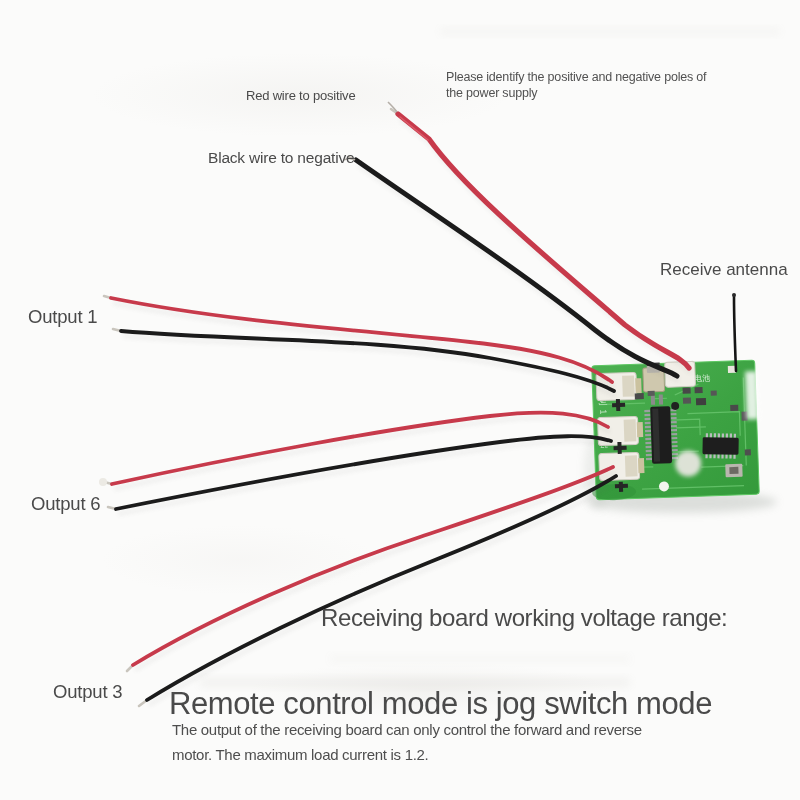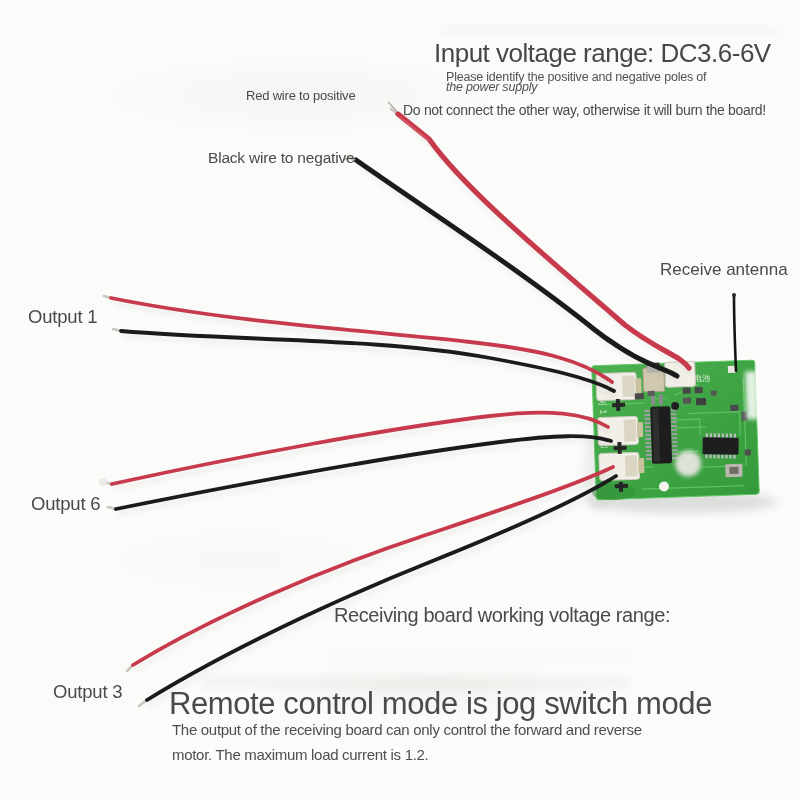--- a/index.html
+++ b/index.html
@@ -15,21 +15,21 @@
   }
   svg{position:absolute;left:0;top:0;}
   .lbl{position:absolute;white-space:nowrap;}
   .title{font-size:26px;letter-spacing:-0.5px;color:#474747;}
   .sub{font-size:12.5px;letter-spacing:-0.2px;color:#515151;}
   .warn{font-size:14px;letter-spacing:-0.3px;color:#4a4a4a;}
   .wirelbl{font-size:13px;letter-spacing:-0.2px;color:#4a4a4a;}
   .wirelbl.small{font-size:15.5px;}
   .antlbl{font-size:17px;color:#4a4a4a;}
   .outlbl{font-size:18.5px;letter-spacing:-0.2px;color:#4a4a4a;}
-  .big{font-size:20px;letter-spacing:-0.4px;color:#4a4a4a;margin-left:13px;}
+  .big{font-size:24px;letter-spacing:-0.4px;color:#4a4a4a;}
   .mode{font-size:31px;letter-spacing:-0.4px;color:#4a4a4a;text-align:right;}
   .para{font-size:15px;letter-spacing:-0.3px;line-height:25px;color:#4e4e4e;}
 </style>
 </head>
 <body>
 
 <div class="canvas">
 
   <svg width="800" height="800" viewBox="0 0 800 800">
     <defs>
@@ -233,24 +233,22 @@
       <path d="M133,665 C210,618 320,570 420,537 C500,510 570,487 613,467" stroke="#c73a4b" stroke-width="3.8"></path>
       <path d="M147,700 C225,652 330,602 430,562 C510,530 578,500 616,476" stroke="#1b1b1b" stroke-width="3.8"></path>
     </g>
 
     <g stroke="#b5afa8" stroke-width="1.6" fill="none">
       <path d="M388,102 C392,106 395,109 397,112"></path>
       <path d="M344,160 C348,158 352,158 355,160"></path>
     </g>
   </svg>
 
-  <div class="lbl title" style="left:434px;top:38px;">Input voltage range: DC3.6-6V</div>
   <div class="lbl sub" style="left:446px;top:70px;">Please identify the positive and negative poles of</div>
-  <div class="lbl sub" style="left:446px;top:80px;font-style:italic;">the power supply</div>
-  <div class="lbl warn" style="left:403px;top:102px;">Do not connect the other way, otherwise it will burn the board!</div>
+  <div class="lbl sub" style="left:446px;top:86px;">the power supply</div>
 
   <div class="lbl wirelbl" style="left:246px;top:88px;">Red wire to positive</div>
   <div class="lbl wirelbl small" style="left:200px;top:149px;margin-left:8px;">Black wire to negative</div>
   <div class="lbl antlbl" style="left:660px;top:260px;">Receive antenna</div>
 
   <div class="lbl outlbl" style="left:28px;top:306px;">Output 1</div>
   <div class="lbl outlbl" style="left:31px;top:493px;">Output 6</div>
   <div class="lbl outlbl" style="left:53px;top:681px;">Output 3</div>
 
   <div class="lbl big" style="left:321px;top:604px;">Receiving board working voltage range:</div>

